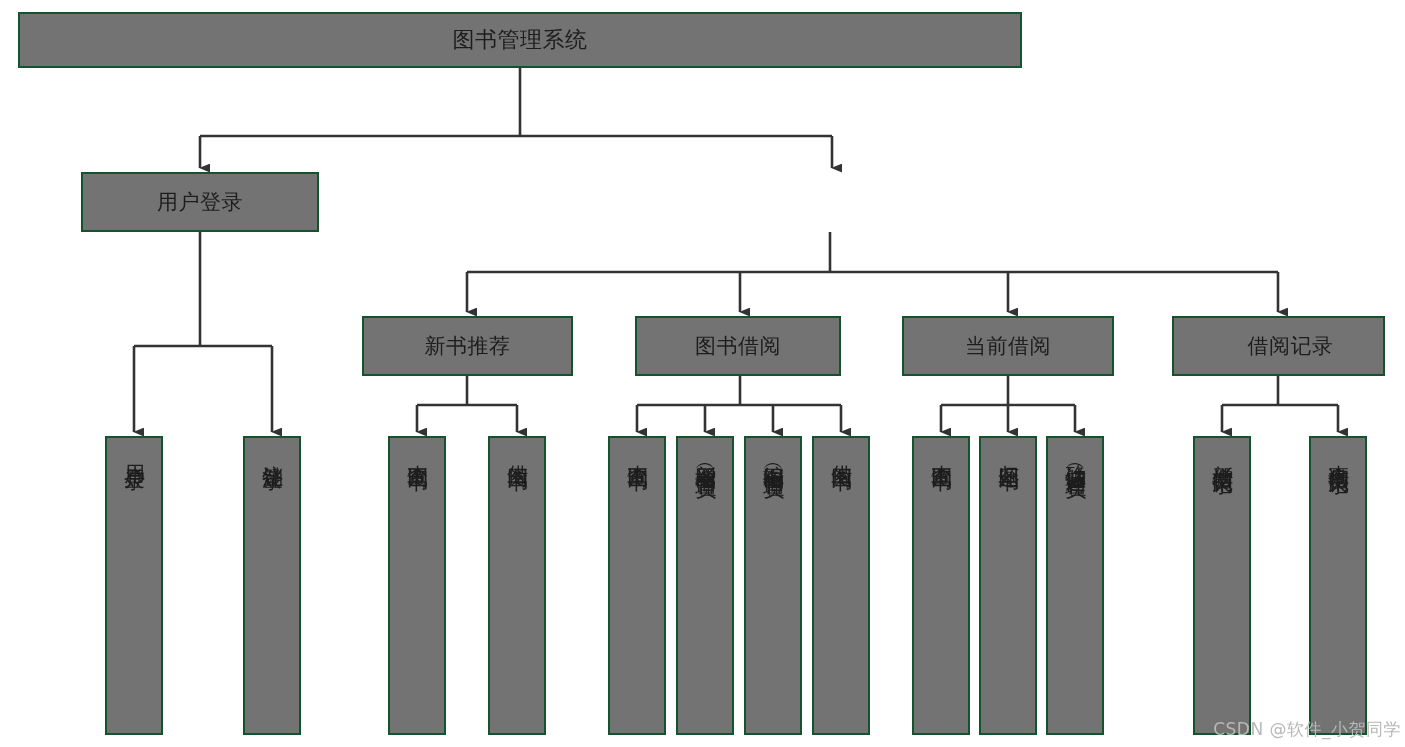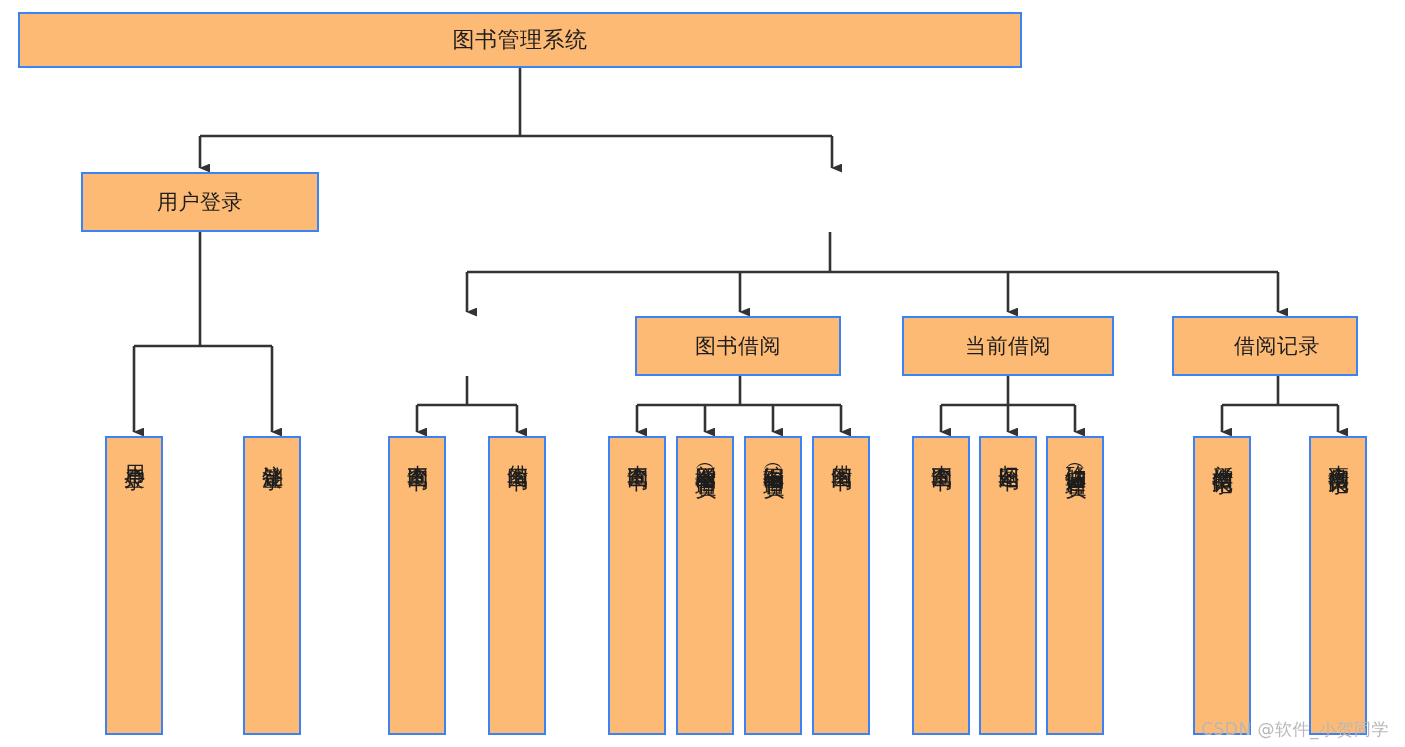--- a/index.html
+++ b/index.html
@@ -10,22 +10,22 @@
     font-family:"DejaVu Sans","Liberation Sans",sans-serif;
     overflow:hidden;
     position:relative;
   }
   #diagram-root{position:absolute;left:0;top:0;width:1405px;height:747px;}
   svg#wires{position:absolute;left:0;top:0;width:1405px;height:747px;}
 
   .node{
     position:absolute;
     box-sizing:border-box;
-    background:#fdba74;
-    border:2px solid #3b82f6;
+    background:#737373;
+    border:2px solid #14532d;
     display:flex;
     align-items:center;
     justify-content:center;
     color:#1d1d1d;
   }
   .node-label{
     font-size:21px;
     line-height:1.25;
     letter-spacing:0.5px;
     white-space:nowrap;
@@ -47,21 +47,21 @@
     line-height:1.22;
     letter-spacing:2px;
     white-space:nowrap;
     height:auto;
     max-height:280px;
   }
   .node.leaf.tall .node-label{max-height:285px;}
 
   #watermark{
     position:absolute;
-    right:16px;bottom:6px;
+    right:4px;bottom:6px;
     font-size:17px;
     color:#b8b8b8;
     letter-spacing:0.5px;
     white-space:nowrap;
     pointer-events:none;
   }
 </style>
 </head>
 <body>
 
@@ -118,27 +118,30 @@
   </svg>
 
   <div class="node root" style="left:18px;top:12px;width:1004px;height:56px;">
     <span class="node-label">图书管理系统</span>
   </div>
 
   <div class="node lvl1" style="left:81px;top:172px;width:238px;height:60px;">
     <span class="node-label">用户登录</span>
   </div>
 
+  <div class="node lvl2" style="left:362px;top:316px;width:211px;height:60px;">
+    <span class="node-label">新书推荐</span>
+  </div>
   <div class="node lvl2" style="left:635px;top:316px;width:206px;height:60px;">
     <span class="node-label">图书借阅</span>
   </div>
   <div class="node lvl2" style="left:902px;top:316px;width:212px;height:60px;">
     <span class="node-label">当前借阅</span>
   </div>
-  <div class="node lvl2" style="left:1172px;top:316px;width:186px;height:60px;padding-left:24px;">
+  <div class="node lvl2" style="left:1172px;top:316px;width:213px;height:60px;padding-left:24px;">
     <span class="node-label">借阅记录</span>
   </div>
 
   <div class="node leaf" style="left:105px;top:436px;width:58px;height:299px;">
     <span class="node-label">用户登录</span>
   </div>
   <div class="node leaf" style="left:243px;top:436px;width:58px;height:299px;">
     <span class="node-label">注销登录</span>
   </div>
 

